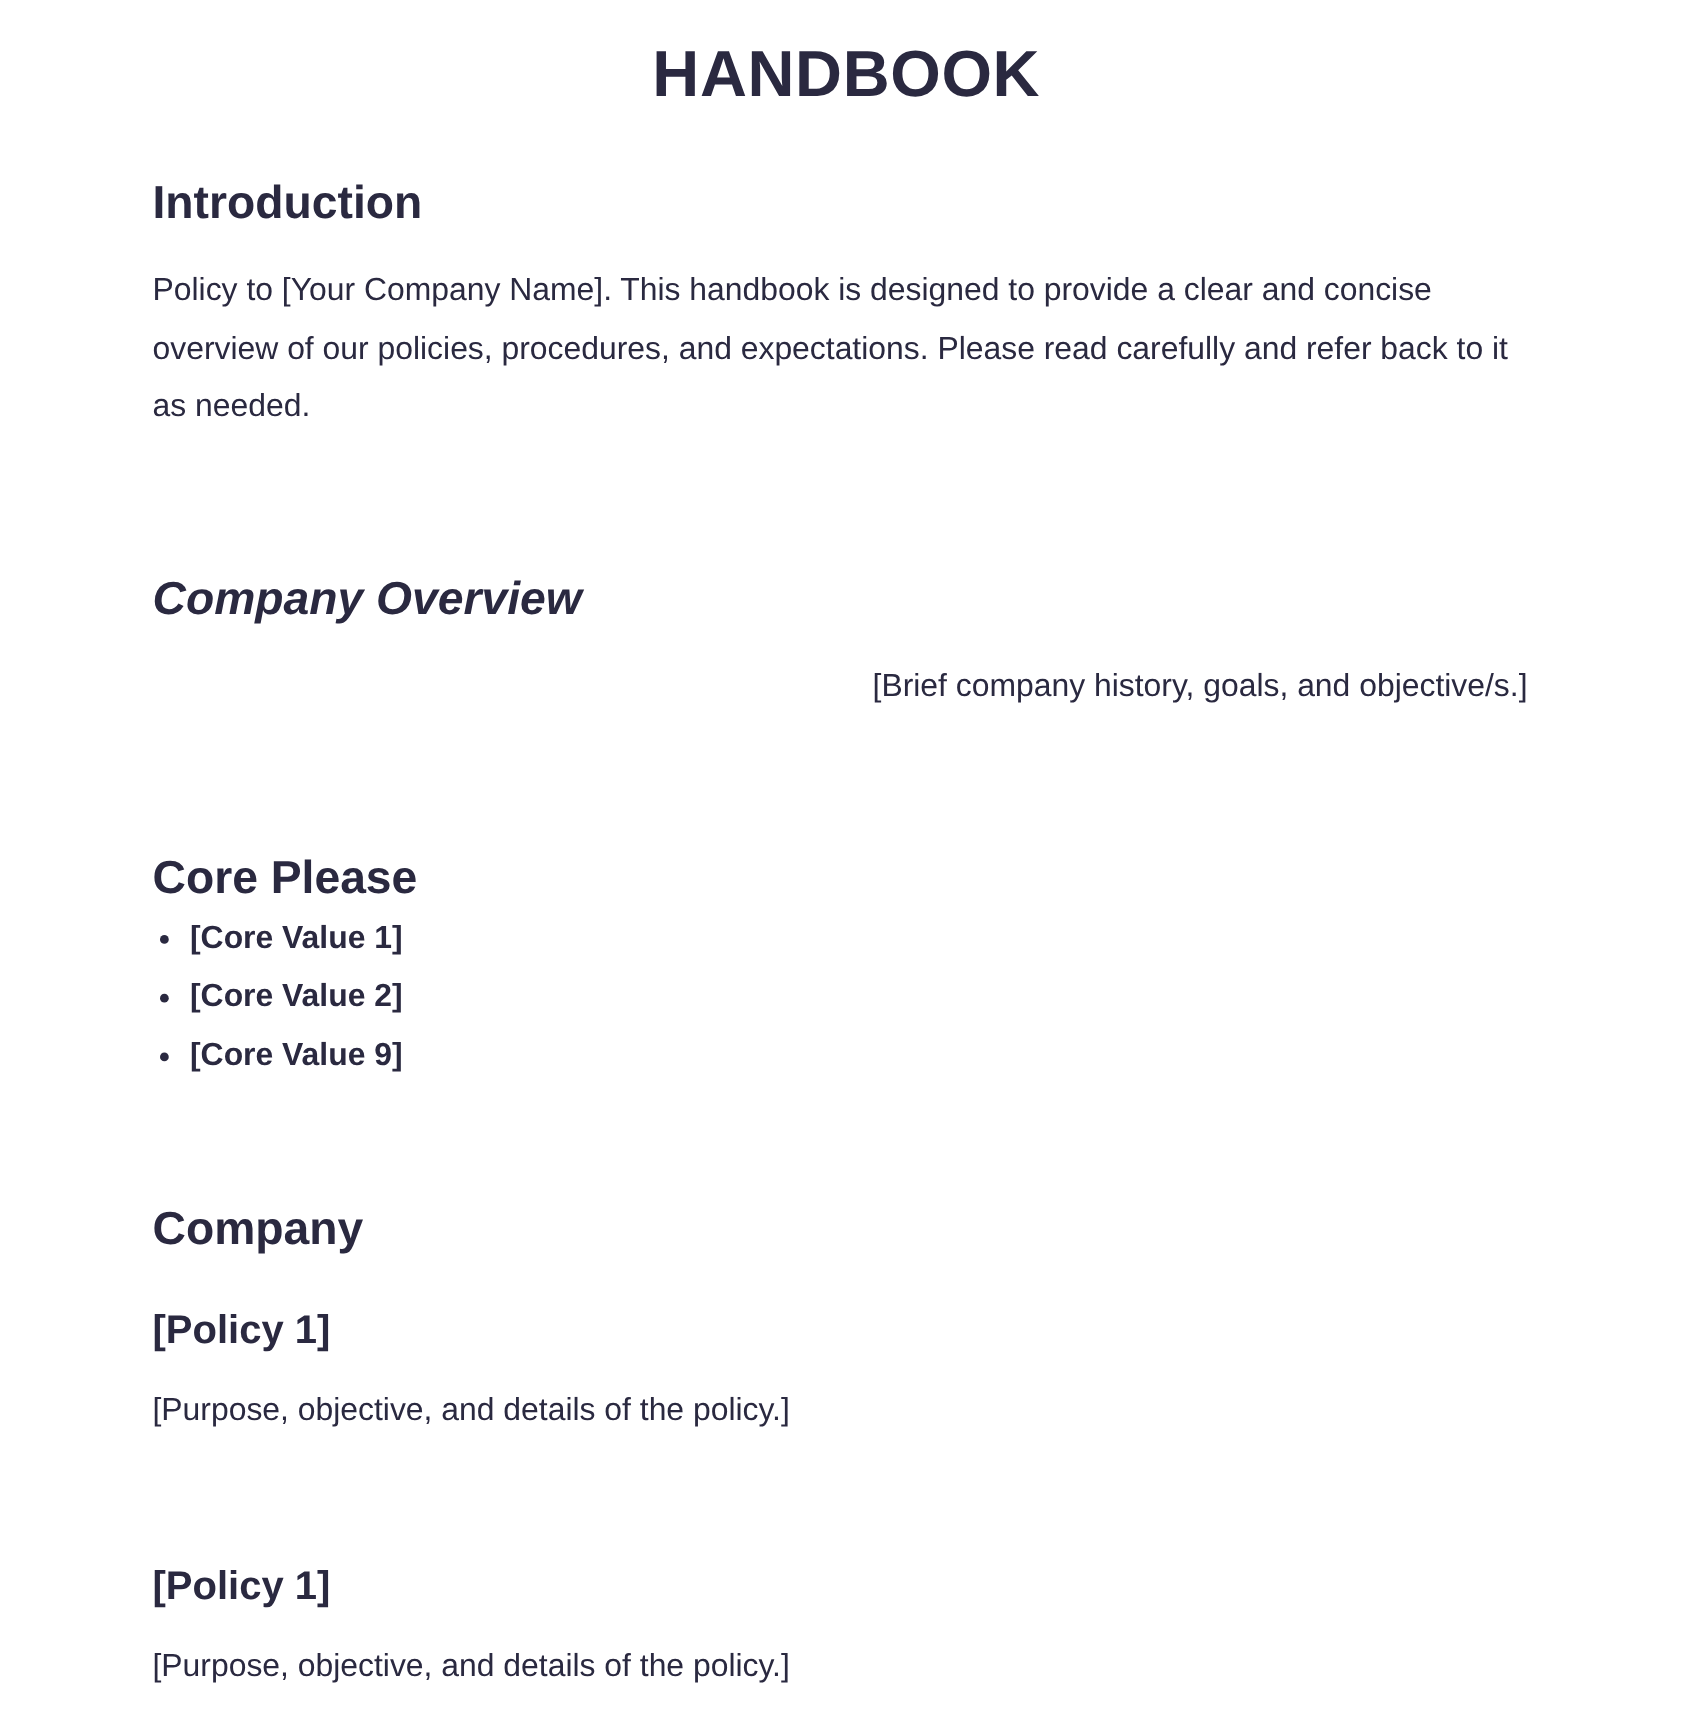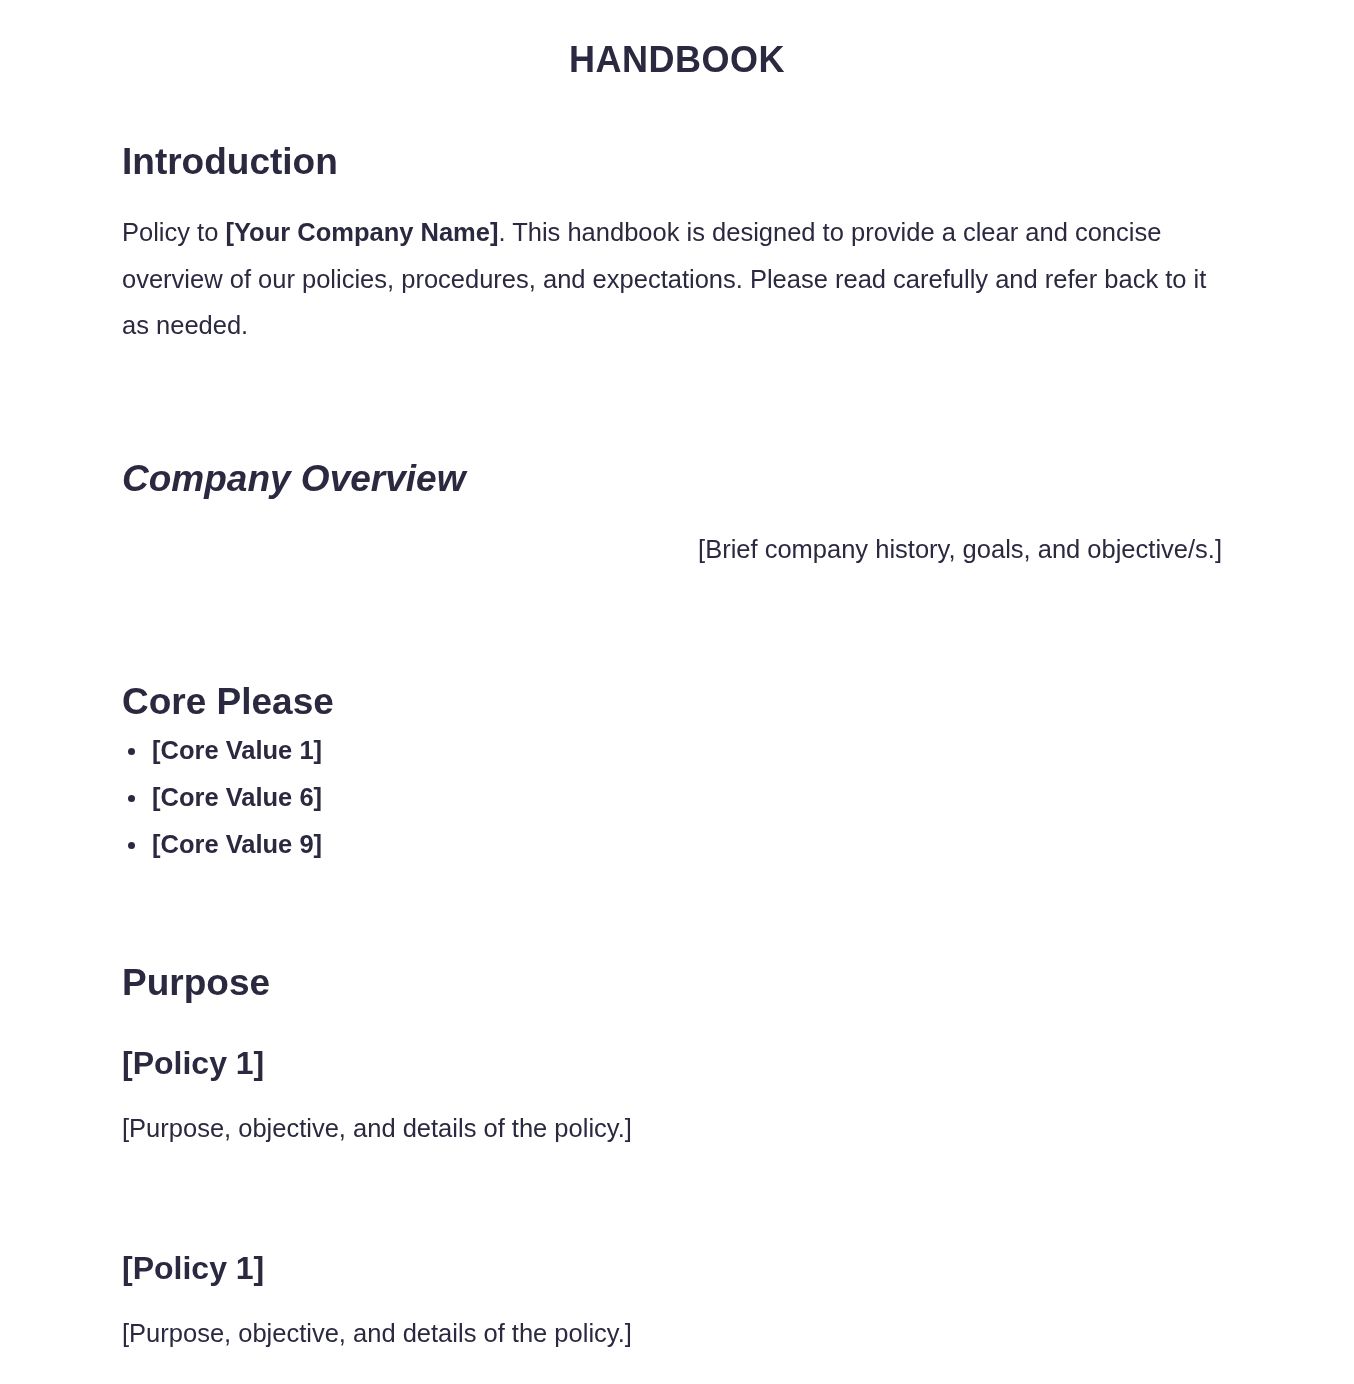--- a/index.html
+++ b/index.html
@@ -20,21 +20,21 @@
     left: 122px;
     top: 0;
     width: 1110px;
   }
   .title {
     position: absolute;
     left: 0;
     width: 1354px;
     top: 28px;
     text-align: center;
-    font-size: 36px;
+    font-size: 52px;
     font-weight: bold;
     letter-spacing: 0.5px;
     margin: 0;
     line-height: 64px;
   }
   h2 {
     position: absolute;
     margin: 0;
     font-size: 37px;
     font-weight: bold;
@@ -72,21 +72,21 @@
   }
   ul li .bullet {
     position: absolute;
     left: 6px;
     top: 21px;
     width: 7px;
     height: 7px;
     border-radius: 50%;
     background: #2a2940;
   }
-  b { font-weight: bold; }
+  b { font-weight: normal; }
 </style>
 </head>
 <body>
 
 <h1 class="title">HANDBOOK</h1>
 
 <div class="page">
 
   <section>
     <h2 style="top:140px;">Introduction</h2>
@@ -95,27 +95,27 @@
 
   <section>
     <h2 style="top:457px;font-style:italic;">Company Overview</h2>
     <p style="top:526px;text-align:right;">[Brief company history, goals, and objective/s.]</p>
   </section>
 
   <section>
     <h2 style="top:680px;">Core Please</h2>
     <ul style="top:727px;font-weight:bold;">
       <li><span class="bullet"></span><span>[Core Value 1]</span></li>
-      <li><span class="bullet"></span><span>[Core Value 6]</span></li>
+      <li><span class="bullet"></span><span>[Core Value 2]</span></li>
       <li><span class="bullet"></span><span>[Core Value 9]</span></li>
     </ul>
   </section>
 
   <section>
-    <h2 style="top:961px;">Purpose</h2>
+    <h2 style="top:961px;">Company</h2>
 
     <h3 style="top:1046px;">[Policy 1]</h3>
     <p style="top:1105px;">[Purpose, objective, and details of the policy.]</p>
 
     <h3 style="top:1251px;">[Policy 1]</h3>
     <p style="top:1310px;">[Purpose, objective, and details of the policy.]</p>
   </section>
 
 </div>
 

